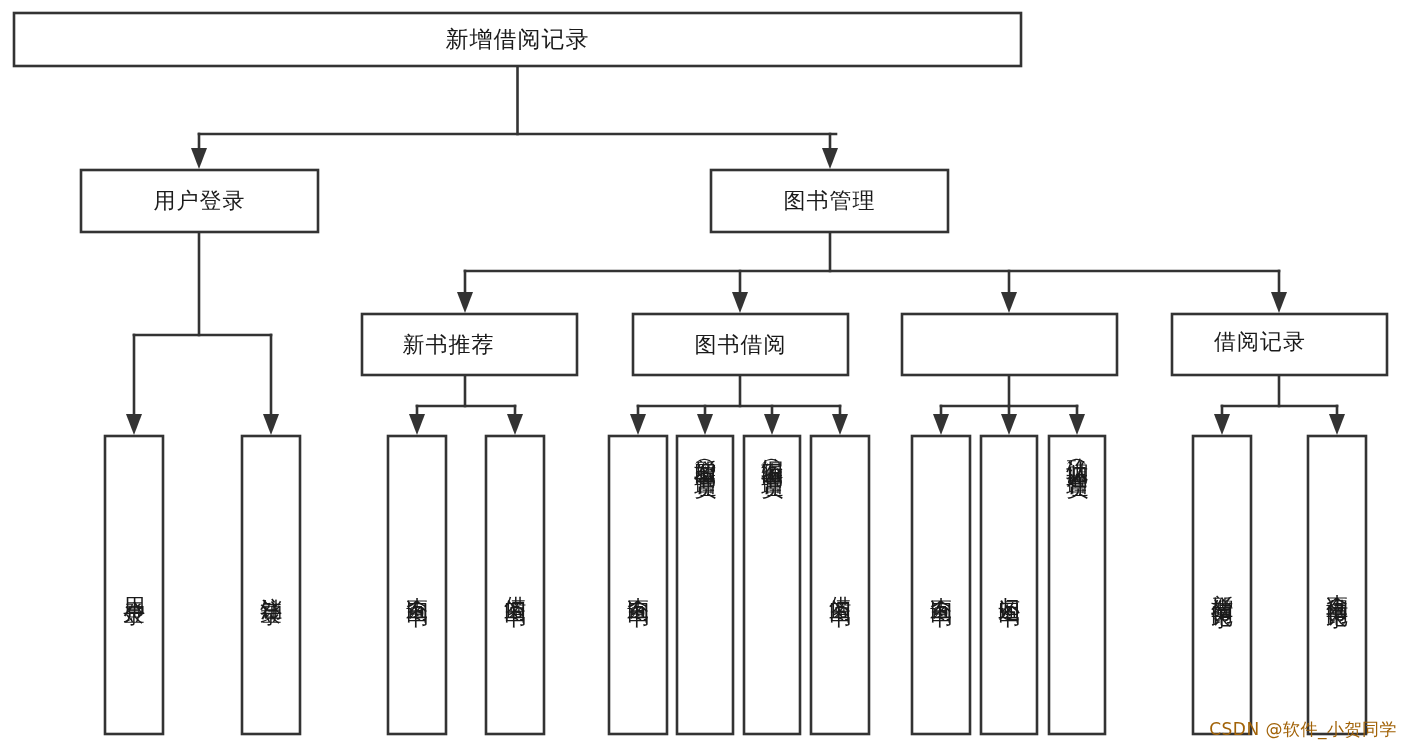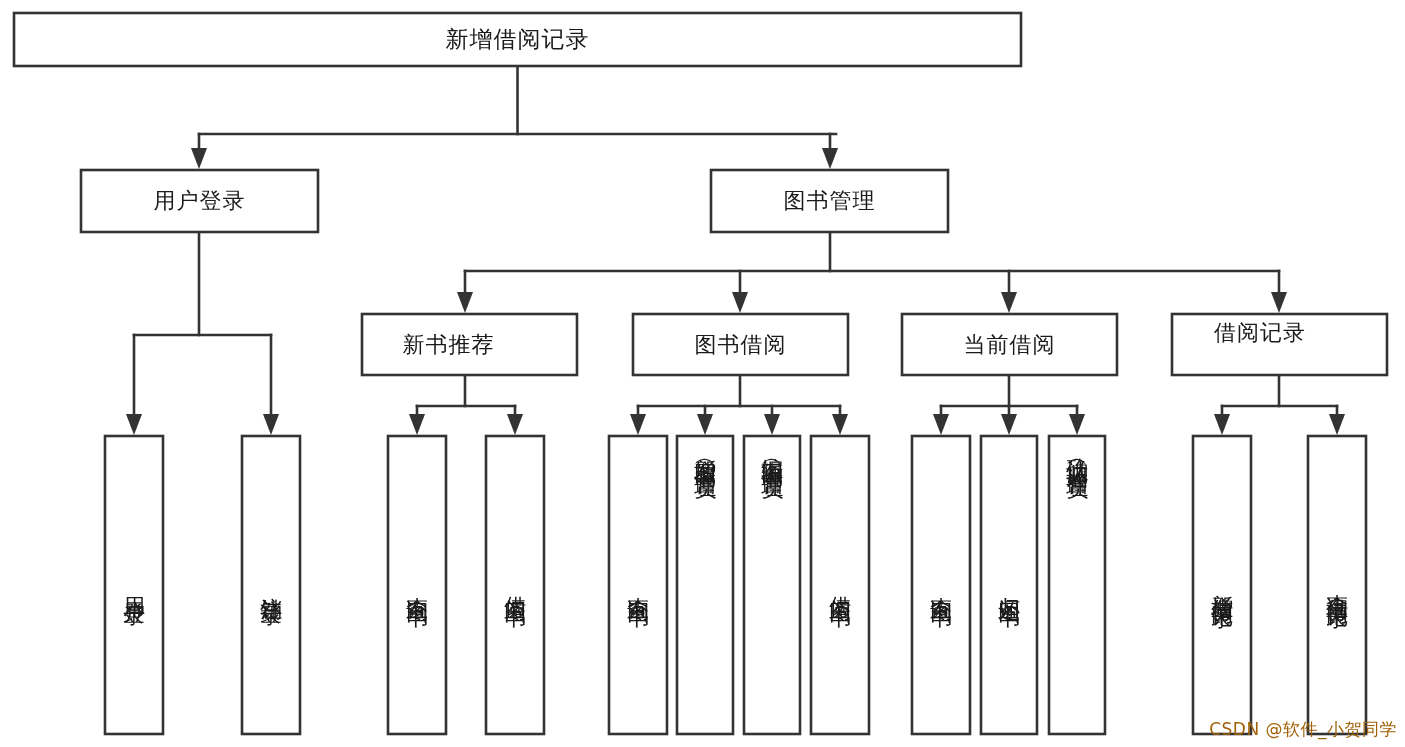--- a/index.html
+++ b/index.html
@@ -211,25 +211,22 @@
   </div>
 
   <div class="horiz-label-wrap" style="left:362px; top:314px; width:173px; height:61px;border-radius:16px;">
     <span class="horiz-label-text">新书推荐</span>
   </div>
 
   <div class="horiz-label-wrap" style="left:633px; top:314px; width:215px; height:61px;text-align:right;">
     <span class="horiz-label-text">图书借阅</span>
   </div>
 
-  <div class="horiz-label-wrap" style="left:902px; top:314px; width:215px; height:61px;">
-    <span class="horiz-label-text">当前借阅</span>
-  </div>
-
-  <div class="horiz-label-wrap" style="left:1172px; top:302px; width:176px; height:61px;">
+
+  <div class="horiz-label-wrap" style="left:1172px; top:311px; width:176px; height:61px;">
     <span class="horiz-label-text">借阅记录</span>
   </div>
 
   <div class="vert-label-wrap" style="left:105px; top:436px; width:58px; height:298px;">
     <span class="vert-label-text">用户登录</span>
   </div>
 
   <div class="vert-label-wrap" style="left:242px; top:436px; width:58px; height:298px;">
     <span class="vert-label-text">注销登录</span>
   </div>

